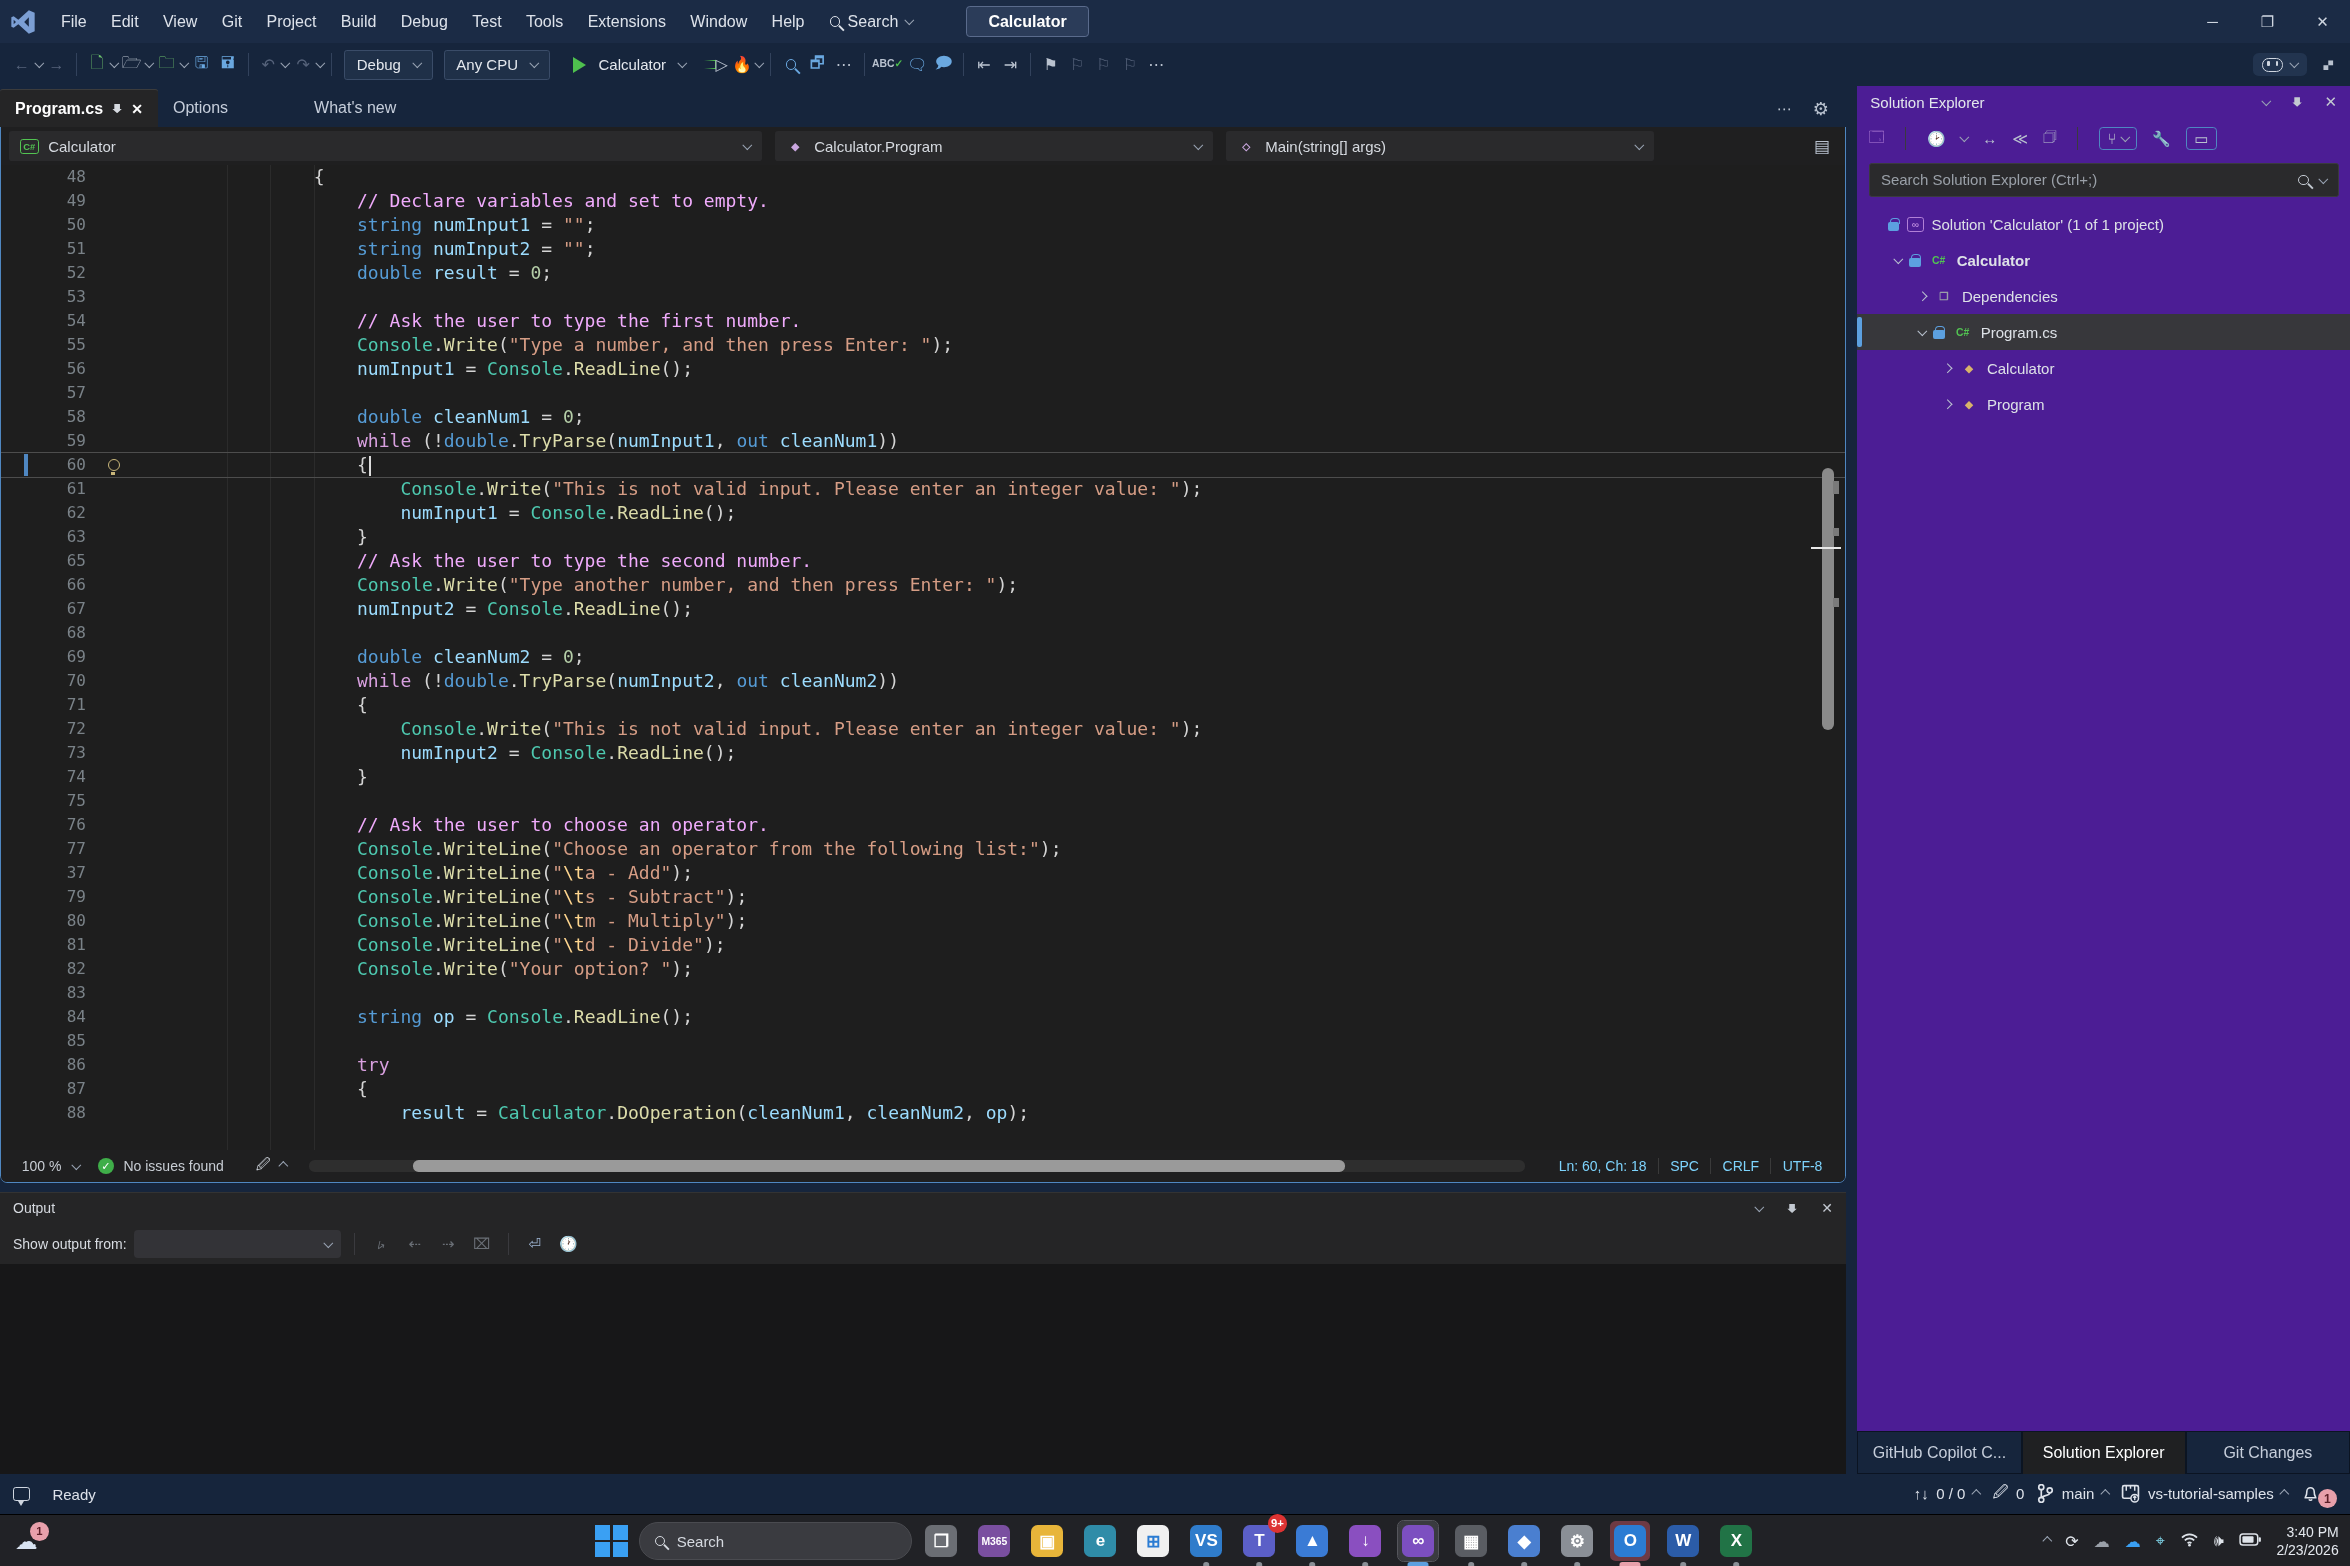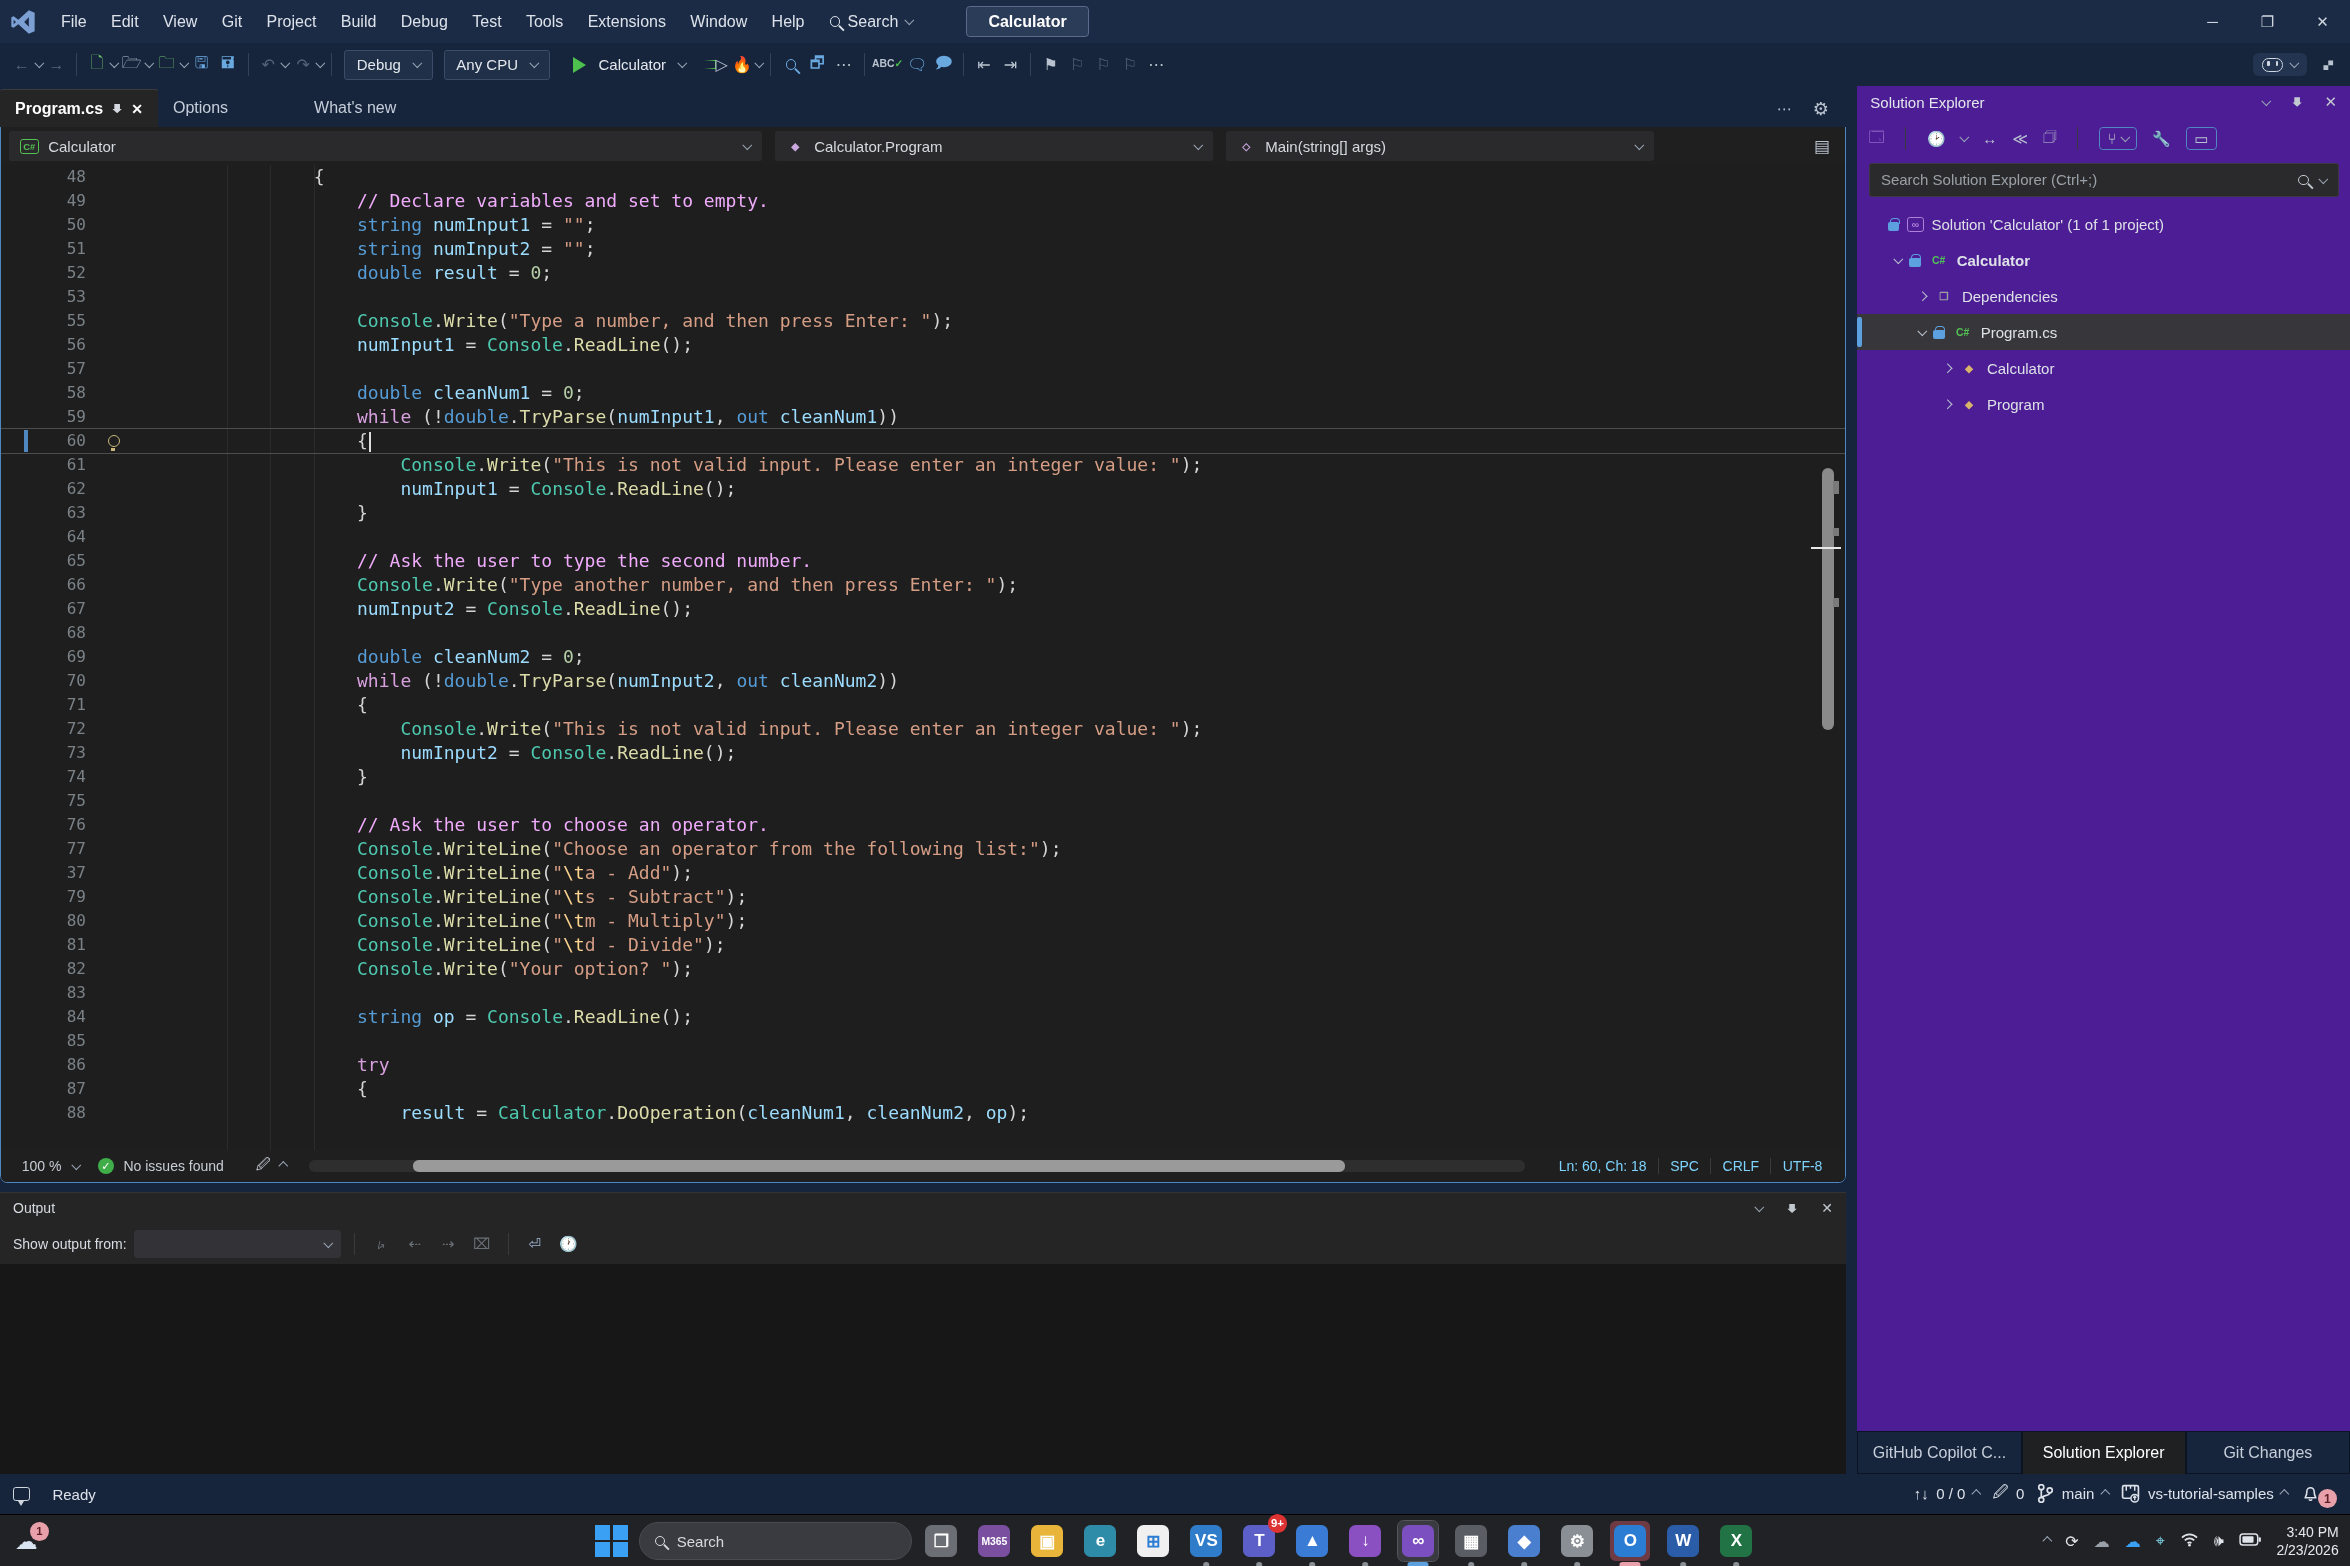--- a/index.html
+++ b/index.html
@@ -383,20 +383,26 @@
                 <span class="omargin"></span>
                 <span class="codecol" style="padding-left: 12ch;"><span class="tok-k">double</span><span class="tok-p"> </span><span class="tok-v">result</span><span class="tok-p"> = </span><span class="tok-n2">0</span><span class="tok-p">;</span></span>
               </div>
               <div class="line">
                 <span class="ln">53</span>
                 <span class="glyphcol"></span>
                 <span class="omargin"></span>
                 <span class="codecol" style="padding-left: 0ch;"></span>
               </div>
               <div class="line">
+                <span class="ln">54</span>
+                <span class="glyphcol"></span>
+                <span class="omargin"></span>
+                <span class="codecol" style="padding-left: 12ch;"><span class="tok-com">// Ask the user to type the first number.</span></span>
+              </div>
+              <div class="line">
                 <span class="ln">55</span>
                 <span class="glyphcol"></span>
                 <span class="omargin"></span>
                 <span class="codecol" style="padding-left: 12ch;"><span class="tok-cl">Console</span><span class="tok-p">.</span><span class="tok-m">Write</span><span class="tok-p">(</span><span class="tok-s">"Type a number, and then press Enter: "</span><span class="tok-p">);</span></span>
               </div>
               <div class="line">
                 <span class="ln">56</span>
                 <span class="glyphcol"></span>
                 <span class="omargin"></span>
                 <span class="codecol" style="padding-left: 12ch;"><span class="tok-v">numInput1</span><span class="tok-p"> = </span><span class="tok-cl">Console</span><span class="tok-p">.</span><span class="tok-m">ReadLine</span><span class="tok-p">();</span></span>
@@ -438,26 +444,20 @@
                 <span class="ln">62</span>
                 <span class="glyphcol"></span>
                 <span class="omargin"></span>
                 <span class="codecol" style="padding-left: 16ch;"><span class="tok-v">numInput1</span><span class="tok-p"> = </span><span class="tok-cl">Console</span><span class="tok-p">.</span><span class="tok-m">ReadLine</span><span class="tok-p">();</span></span>
               </div>
               <div class="line">
                 <span class="ln">63</span>
                 <span class="glyphcol"></span>
                 <span class="omargin"></span>
                 <span class="codecol" style="padding-left: 12ch;"><span class="tok-p">}</span></span>
-              </div>
-              <div class="line">
-                <span class="ln">64</span>
-                <span class="glyphcol"></span>
-                <span class="omargin"></span>
-                <span class="codecol" style="padding-left: 0ch;"></span>
               </div>
               <div class="line">
                 <span class="ln">65</span>
                 <span class="glyphcol"></span>
                 <span class="omargin"></span>
                 <span class="codecol" style="padding-left: 12ch;"><span class="tok-com">// Ask the user to type the second number.</span></span>
               </div>
               <div class="line">
                 <span class="ln">66</span>
                 <span class="glyphcol"></span>

